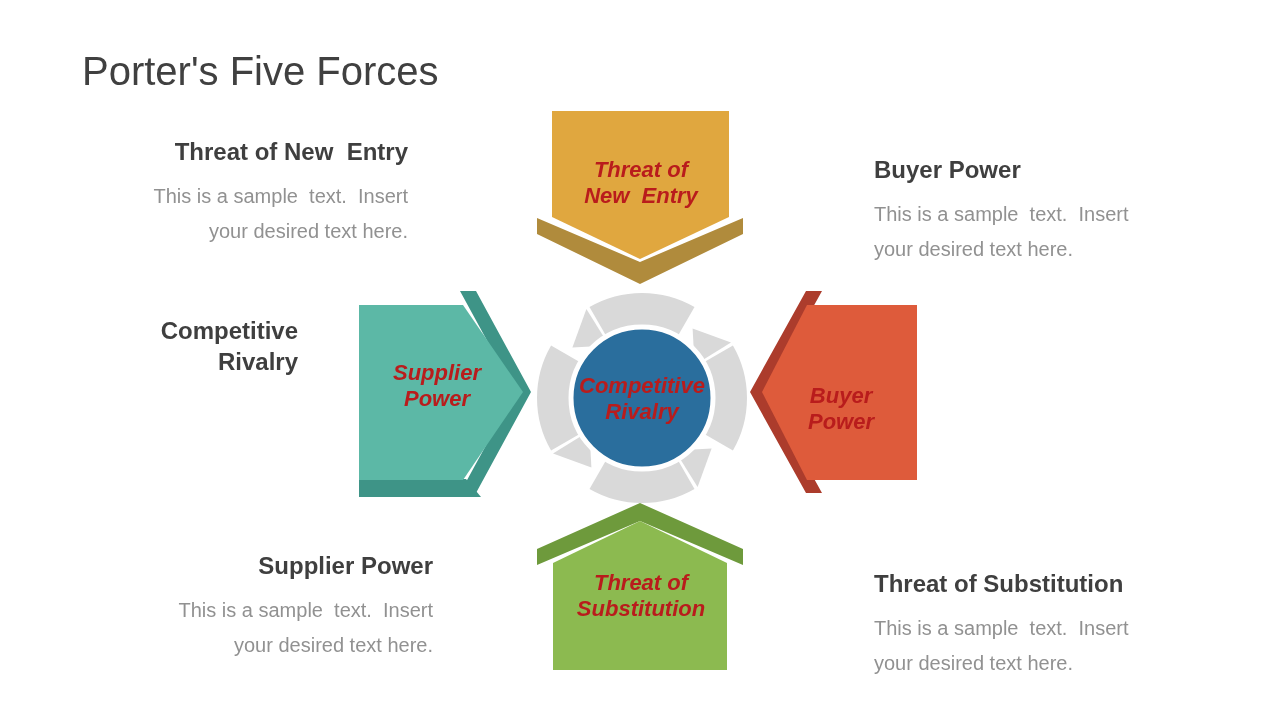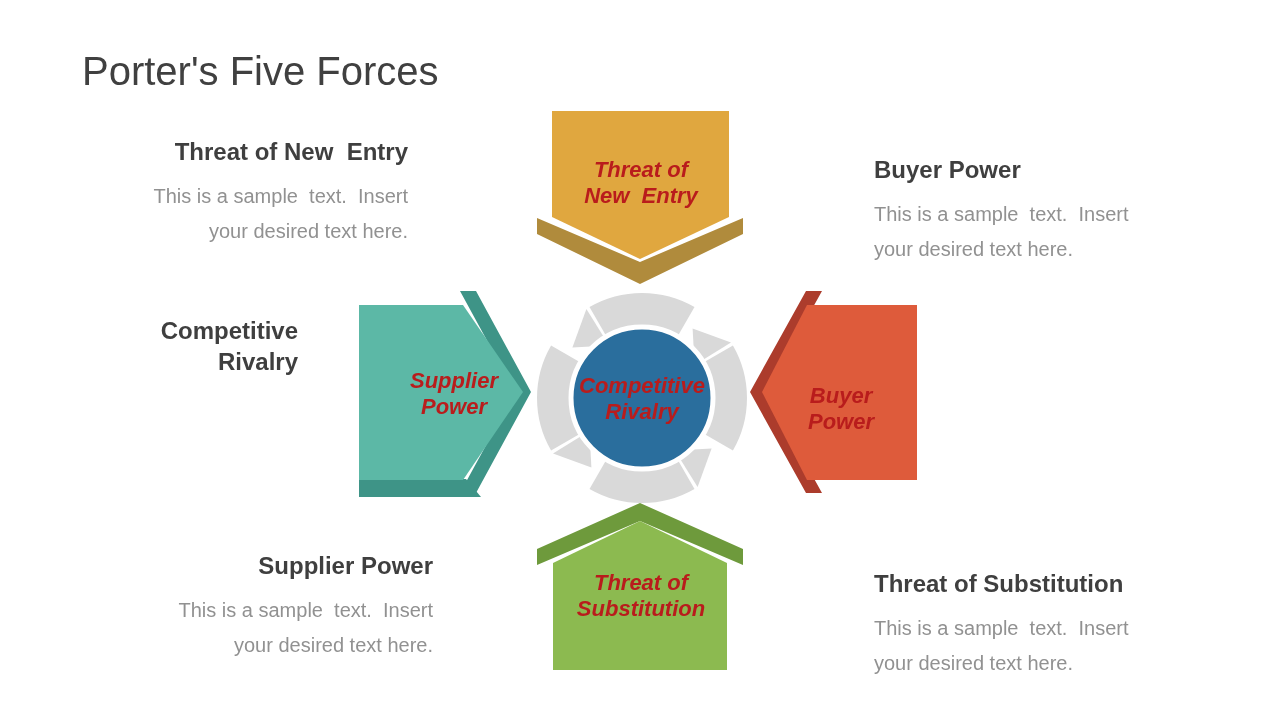--- a/index.html
+++ b/index.html
@@ -47,21 +47,21 @@
 
     <polygon points="822,291 806,291 750,392 806,493 822,493 766,392" fill="#AC3C2C"></polygon>
     <polygon points="917,305 807,305 762,392 807,480 917,480" fill="#DE5B3B"></polygon>
 
     <polygon points="537,565 640,521 743,565 743,549 640,503 537,549" fill="#6E9A3C"></polygon>
     <polygon points="553,563 640,521 727,563 727,670 553,670" fill="#8CBA50"></polygon>
   </svg>
 
   <div class="arrow-label centered" style="left:641px;top:157px;">Threat of
 New  Entry</div>
-  <div class="arrow-label centered" style="left:437px;top:368px;margin-left:17px;">Supplier
+  <div class="arrow-label centered" style="left:437px;top:360px;">Supplier
 Power</div>
   <div class="arrow-label align-l" style="left:808px;top:365px;text-align:center;">Buyer
 Power</div>
   <div class="arrow-label centered" style="left:641px;top:570px;">Threat of
 Substitution</div>
   <div class="arrow-label centered" style="left:642px;top:373px;">Competitive
 Rivalry</div>
 
   <div class="note align-r" style="right:872px;top:136px;">
     <h2>Threat of New  Entry</h2>

